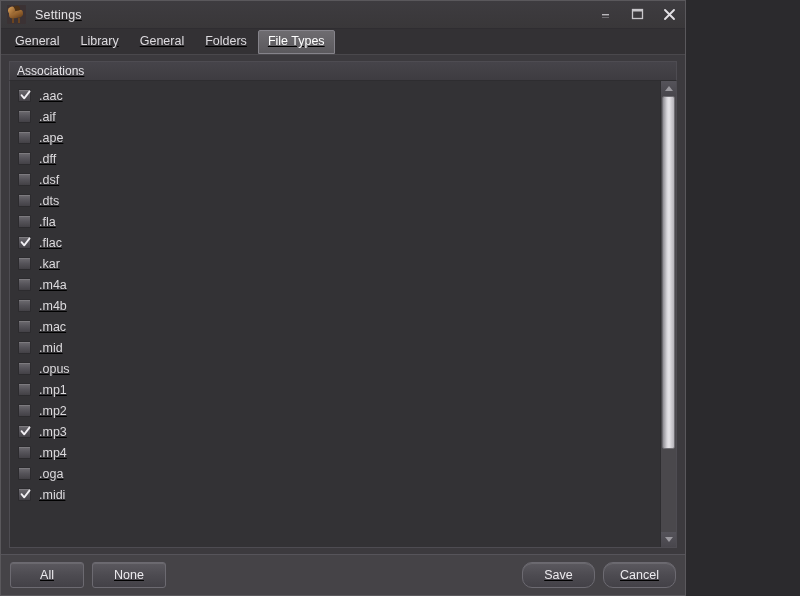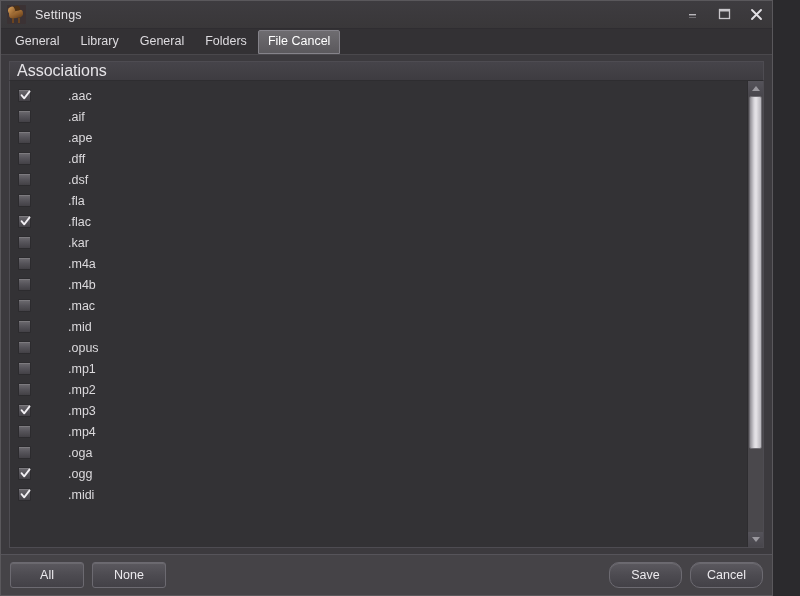--- a/index.html
+++ b/index.html
@@ -10,28 +10,29 @@
   body {
     width: 800px;
     height: 596px;
     overflow: hidden;
     font-family: "Liberation Sans", sans-serif;
     -webkit-font-smoothing: antialiased;
   }
 
   #window {
     position: relative;
-    width: 773px;
+    width: 686px;
     height: 596px;
     background: #a21caf;
     box-sizing: border-box;
     border: 1px solid #5a585c;
     display: flex;
     flex-direction: column;
     overflow: hidden;
+    text-decoration: underline;
   }
 
   
   #titlebar {
     height: 27px;
     min-height: 27px;
     background: linear-gradient(180deg, #3e3c40 0%, #393739 100%);
     display: flex;
     align-items: center;
     padding: 0 0 0 6px;
@@ -146,21 +147,21 @@
     min-height: 0;
   }
 
   #group-header {
     height: 19px;
     min-height: 19px;
     background: linear-gradient(180deg,#46444a 0%, #3e3c41 100%);
     border: 1px solid #4e4c52;
     border-bottom: none;
     color: #e6e4e8;
-    font-size: 16px;
+    font-size: 12px;
     display: flex;
     align-items: center;
     padding-left: 7px;
     box-sizing: border-box;
     user-select: none;
   }
 
   #listwrap {
     flex: 1 1 auto;
     min-height: 0;
@@ -179,21 +180,20 @@
     padding: 4px 0 0 0;
     position: relative;
   }
 
   .row {
     height: 21px;
     display: flex;
     align-items: center;
     padding-left: 8px;
     box-sizing: border-box;
-    gap: 29px;
   }
 
   .cbox {
     width: 13px;
     height: 13px;
     flex: 0 0 auto;
     margin-right: 8px;
     box-sizing: border-box;
     background: linear-gradient(180deg,#6d6b70 0%, #56545a 48%, #434146 100%);
     border: 1px solid #2c2b2e;
@@ -328,21 +328,21 @@
         </svg>
       </div>
     </div>
   </div>
 
   <div id="tabbar">
       <div class="tab">General</div>
       <div class="tab">Library</div>
       <div class="tab">General</div>
       <div class="tab">Folders</div>
-      <div class="tab selected">File Cancel</div>
+      <div class="tab selected">File Types</div>
     </div>
 
   <div id="content">
 
     <div id="group-header">Associations</div>
 
     <div id="listwrap">
       <div id="listbox">
           <div class="row">
             <div class="cbox checked">
@@ -363,20 +363,24 @@
           <div class="row">
             <div class="cbox"></div>
             <span class="rowlabel">.dff</span>
           </div>
           <div class="row">
             <div class="cbox"></div>
             <span class="rowlabel">.dsf</span>
           </div>
           <div class="row">
             <div class="cbox"></div>
+            <span class="rowlabel">.dts</span>
+          </div>
+          <div class="row">
+            <div class="cbox"></div>
             <span class="rowlabel">.fla</span>
           </div>
           <div class="row">
             <div class="cbox checked">
               <svg class="tick" viewBox="0 0 11 11" aria-hidden="true">
                 <path d="M1.5 5.2 L4.2 8.4 L9.6 1.4" fill="none" stroke="#f2f0f4" stroke-width="1.8" stroke-linecap="round" stroke-linejoin="round"></path>
               </svg>
             </div>
             <span class="rowlabel">.flac</span>
           </div>
@@ -420,28 +424,20 @@
             </div>
             <span class="rowlabel">.mp3</span>
           </div>
           <div class="row">
             <div class="cbox"></div>
             <span class="rowlabel">.mp4</span>
           </div>
           <div class="row">
             <div class="cbox"></div>
             <span class="rowlabel">.oga</span>
-          </div>
-          <div class="row">
-            <div class="cbox checked">
-              <svg class="tick" viewBox="0 0 11 11" aria-hidden="true">
-                <path d="M1.5 5.2 L4.2 8.4 L9.6 1.4" fill="none" stroke="#f2f0f4" stroke-width="1.8" stroke-linecap="round" stroke-linejoin="round"></path>
-              </svg>
-            </div>
-            <span class="rowlabel">.ogg</span>
           </div>
           <div class="row">
             <div class="cbox checked">
               <svg class="tick" viewBox="0 0 11 11" aria-hidden="true">
                 <path d="M1.5 5.2 L4.2 8.4 L9.6 1.4" fill="none" stroke="#f2f0f4" stroke-width="1.8" stroke-linecap="round" stroke-linejoin="round"></path>
               </svg>
             </div>
             <span class="rowlabel">.midi</span>
           </div>
         </div>

